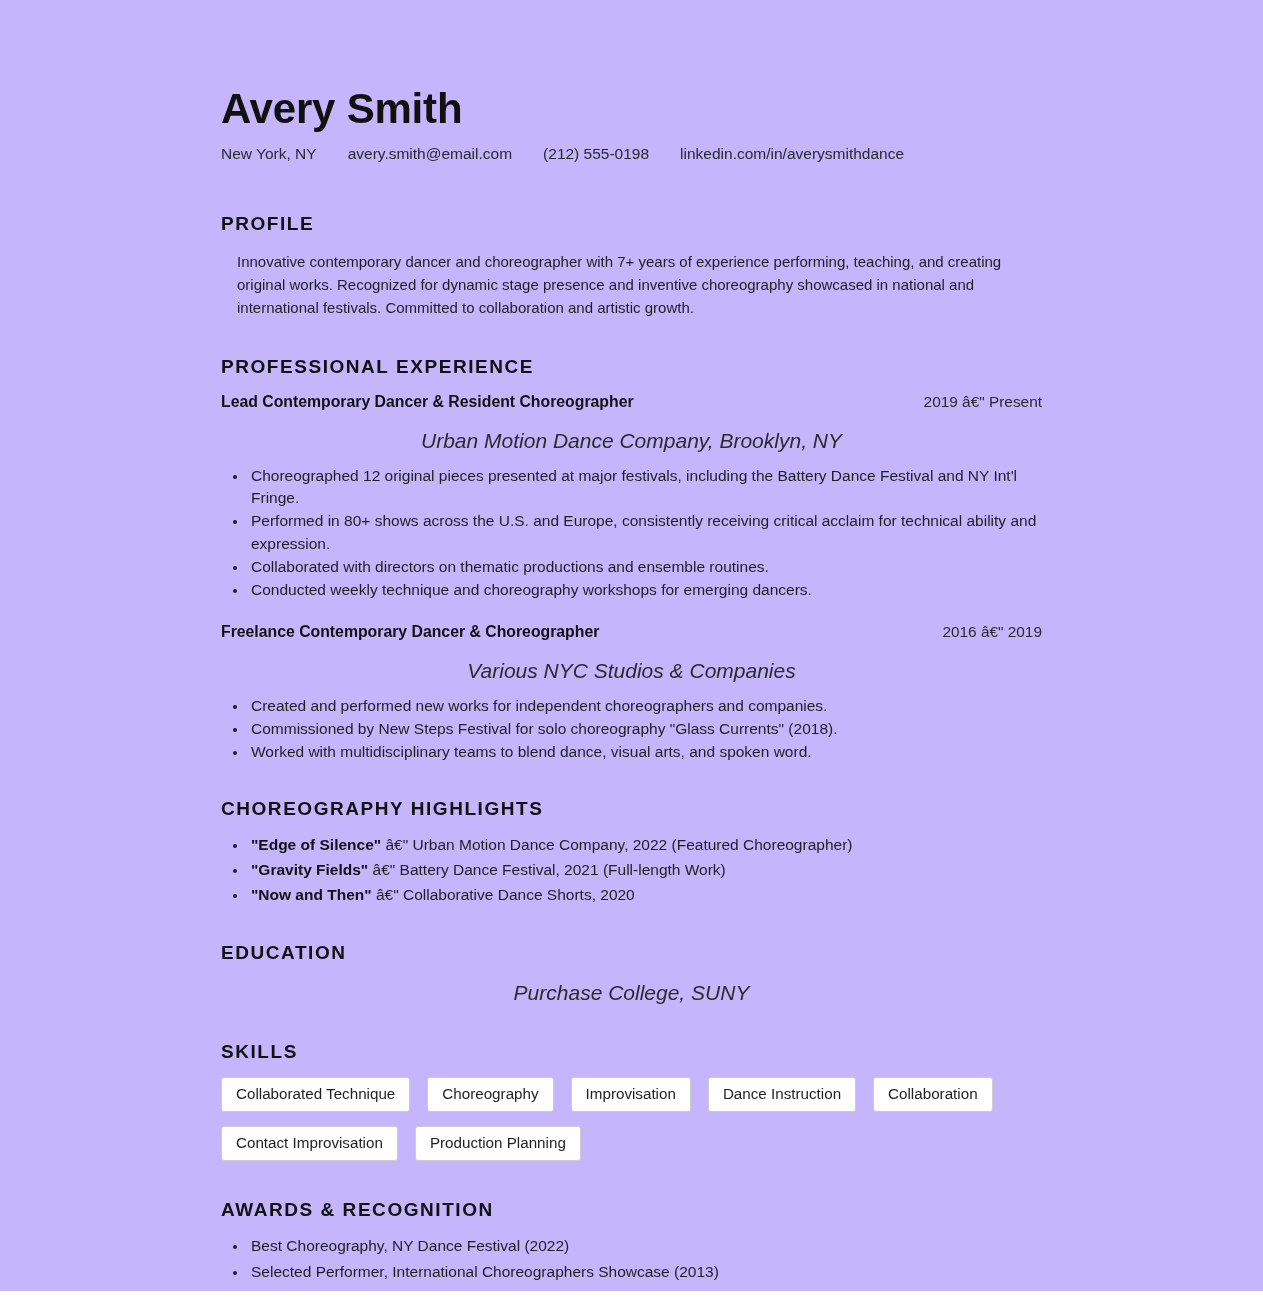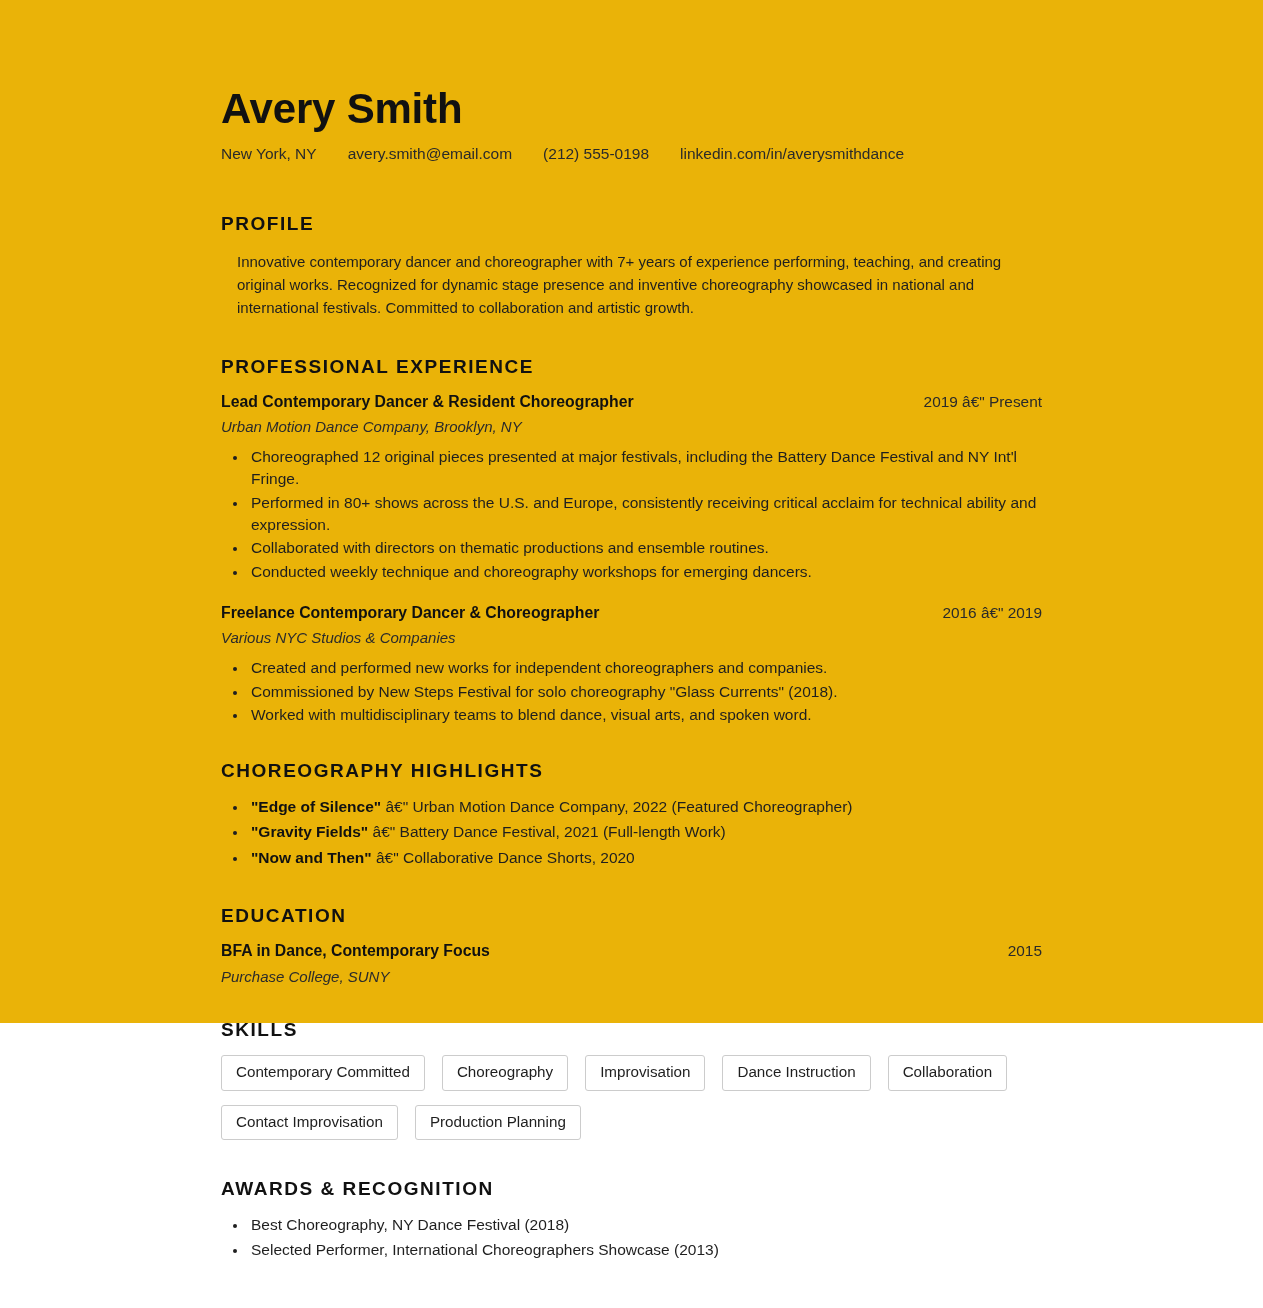--- a/index.html
+++ b/index.html
@@ -9,23 +9,23 @@
   }
   body {
     width: 1263px;
     height: 1308px;
     font-family: "Liberation Sans", sans-serif;
     color: #1a1a1a;
     -webkit-font-smoothing: antialiased;
   }
   .page {
     width: 1263px;
-    height: 1023px;
+    height: 1291px;
     position: relative;
-    background: #eab308;
+    background: #c4b5fd;
     box-sizing: border-box;
     padding: 86px 221px 0 221px;
   }
   .sheet {
     width: 821px;
   }
 
   
   .name {
     font-size: 42px;
@@ -81,25 +81,26 @@
     line-height: 1.3;
   }
   .entry-date {
     font-size: 15.4px;
     color: #2a2a2a;
     white-space: nowrap;
     text-align: right;
     flex-shrink: 0;
   }
   .entry-sub {
-    font-size: 15px;
+    font-size: 21px;
     font-style: italic;
     color: #2b2b2b;
     line-height: 1.45;
-    margin-top: 4px;
+    margin-top: 14px;
+    text-align: center;
   }
 
   ul.bullets {
     list-style: disc;
     margin: 8px 0 0 0;
     padding-left: 27px;
   }
   ul.bullets li {
     font-size: 15.5px;
     line-height: 1.44;
@@ -195,43 +196,39 @@
       <ul class="bullets tight">
         <li><b>"Edge of Silence"</b><span> â€" Urban Motion Dance Company, 2022 (Featured Choreographer)</span></li>
         <li><b>"Gravity Fields"</b><span> â€" Battery Dance Festival, 2021 (Full-length Work)</span></li>
         <li><b>"Now and Then"</b><span> â€" Collaborative Dance Shorts, 2020</span></li>
       </ul>
     </div>
 
     <div class="section sec-education">
       <h2 class="section-title">EDUCATION</h2>
       <div class="entry">
-        <div class="entry-head">
-          <span class="entry-title">BFA in Dance, Contemporary Focus</span>
-          <span class="entry-date">2015</span>
-        </div>
         <div class="entry-sub">Purchase College, SUNY</div>
       </div>
     </div>
 
     <div class="section sec-skills">
       <h2 class="section-title">SKILLS</h2>
       <div class="skills-wrap">
-        <span class="skill-pill">Contemporary Committed</span>
+        <span class="skill-pill">Collaborated Technique</span>
         <span class="skill-pill">Choreography</span>
         <span class="skill-pill">Improvisation</span>
         <span class="skill-pill">Dance Instruction</span>
         <span class="skill-pill">Collaboration</span>
         <span class="skill-pill">Contact Improvisation</span>
         <span class="skill-pill">Production Planning</span>
       </div>
     </div>
 
     <div class="section">
       <h2 class="section-title">AWARDS &amp; RECOGNITION</h2>
       <ul class="bullets tight">
-        <li>Best Choreography, NY Dance Festival (2018)</li>
+        <li>Best Choreography, NY Dance Festival (2022)</li>
         <li>Selected Performer, International Choreographers Showcase (2013)</li>
       </ul>
     </div>
 
   </div>
 </div>
 
 </body></html>

